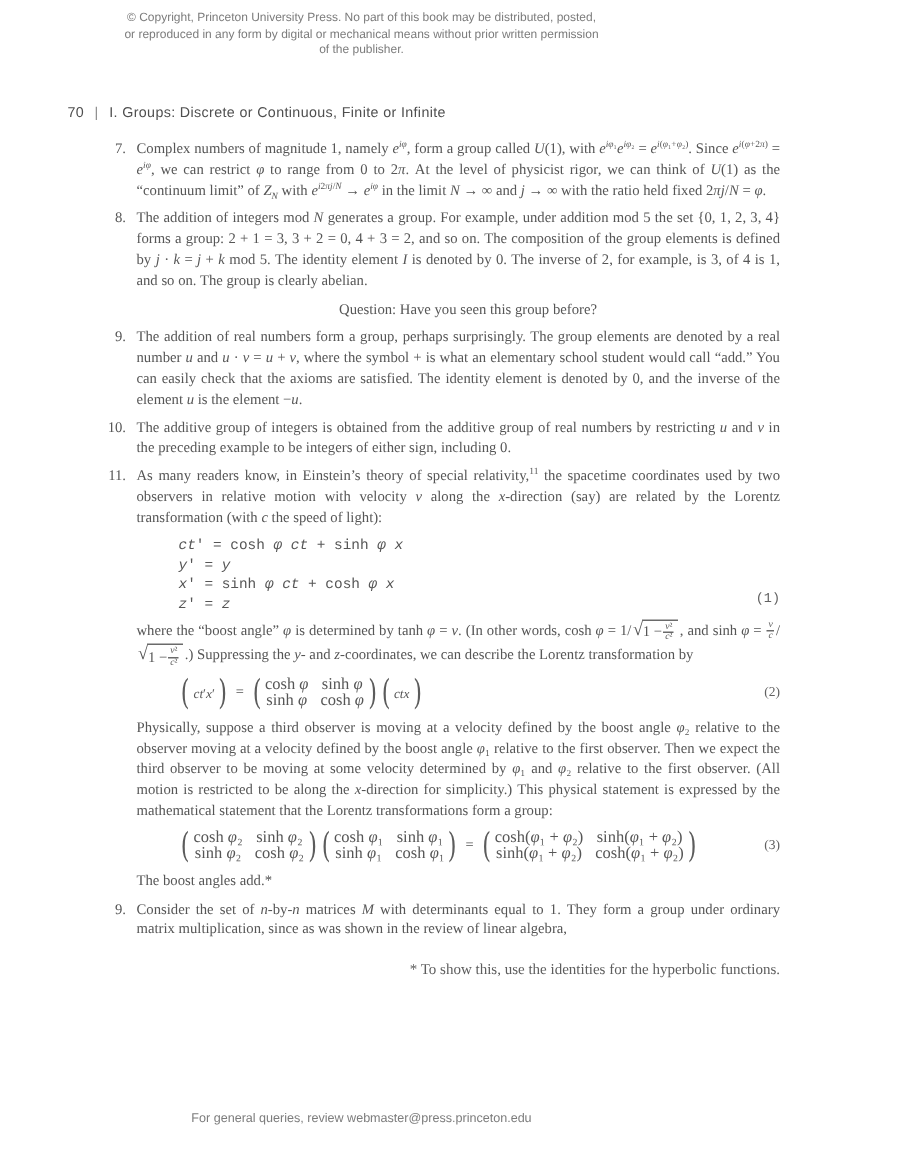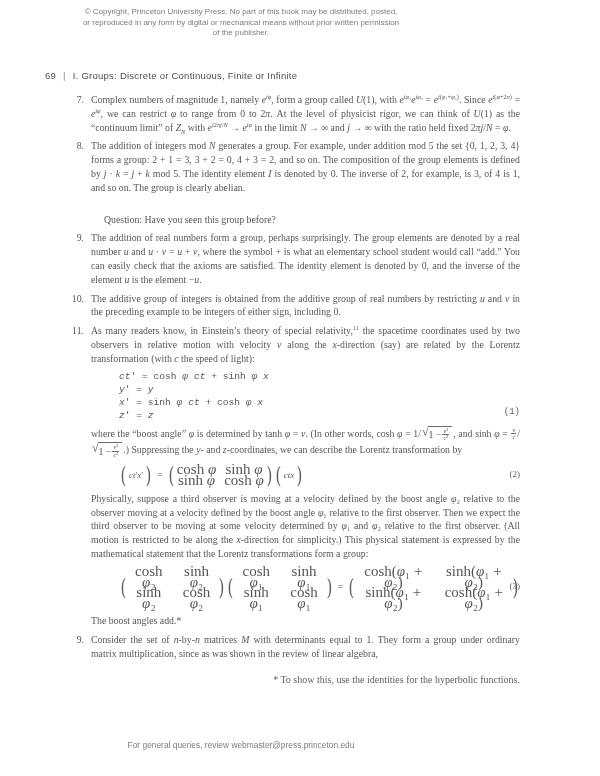--- a/index.html
+++ b/index.html
@@ -25,41 +25,41 @@
 
   
   .content{position:absolute;top:93px;left:60px;width:460px;}
   .item{display:flex;margin-bottom:5px;}
   .num{
     width:24px;flex-shrink:0;text-align:right;padding-right:7px;
     font-size:9.8px;line-height:13.8px;
   }
   .itembody{flex:1;font-size:9.8px;line-height:13.8px;text-align:justify;}
   .itembody p{margin:0;}
-  .question{margin-top:18px;text-indent:13px;text-align:left;}
+  .question{margin-top:5px;text-indent:13px;text-align:center;}
   .closing{margin-top:2px;text-align:left;}
 
   sup{font-size:6.3px;line-height:0;vertical-align:super;}
   sub{font-size:6.3px;line-height:0;vertical-align:sub;}
 
   
   .eq-block{position:relative;margin:4px 0 4px 28px;text-align:left;font-family:Liberation Mono, monospace;}
   .eq-line{font-size:9.6px;line-height:13px;}
   .eqnum{position:absolute;right:0;bottom:2px;font-size:9px;color:#616161;}
   .eq-row{position:relative;display:flex;align-items:center;margin:5px 0 5px 28px;text-align:left;}
   .eq-row .eqnum{top:50%;bottom:auto;transform:translateY(-50%);}
   .eqsign{margin:0 4px;font-size:9.6px;}
   .mat{display:inline-flex;align-items:center;}
   .paren{
     font-family:"DejaVu Serif",serif;font-size:23px;font-weight:300;
     line-height:23px;transform:scaleX(.65);color:#5c5c5c;
   }
   .m22{
     display:grid;grid-template-columns:auto auto;column-gap:8px;
-    font-size:15px;line-height:10.8px;text-align:center;padding:0 1px;
+    font-size:11px;line-height:10.8px;text-align:center;padding:0 1px;
   }
   .vcol{
     display:flex;flex-direction:row;justify-content:center;
     font-size:8.9px;line-height:10.8px;text-align:center;padding:0 1px;
   }
 
   
   .frac{
     display:inline-flex;flex-direction:column;vertical-align:middle;
     font-size:6.4px;line-height:6.8px;text-align:center;margin:0 1px;
@@ -77,21 +77,21 @@
   }
 </style>
 </head>
 <body>
 
 <div class="page">
 
   <div class="copyright">© Copyright, Princeton University Press. No part of this book may be distributed, posted, or reproduced in any form by digital or mechanical means without prior written permission of the publisher.</div>
 
   <div class="running-head">
-    <span>69</span><span class="bar">|</span><span>I. Groups: Discrete or Continuous, Finite or Infinite</span>
+    <span>70</span><span class="bar">|</span><span>I. Groups: Discrete or Continuous, Finite or Infinite</span>
   </div>
 
   <div class="content">
 
     <div class="item">
       <span class="num">7.</span>
       <div class="itembody">
         <p>Complex numbers of magnitude 1, namely <i>e</i><sup><i>iφ</i></sup>, form a group called <i>U</i>(1), with <i>e</i><sup><i>iφ</i>₁</sup><i>e</i><sup><i>iφ</i>₂</sup> = <i>e</i><sup><i>i</i>(<i>φ</i>₁+<i>φ</i>₂)</sup>. Since <i>e</i><sup><i>i</i>(<i>φ</i>+2<i>π</i>)</sup> = <i>e</i><sup><i>iφ</i></sup>, we can restrict <i>φ</i> to range from 0 to 2<i>π</i>. At the level of physicist rigor, we can think of <i>U</i>(1) as the “continuum limit” of <i>Z</i><sub><i>N</i></sub> with <i>e</i><sup><i>i</i>2<i>πj</i>/<i>N</i></sup> → <i>e</i><sup><i>iφ</i></sup> in the limit <i>N</i> → ∞ and <i>j</i> → ∞ with the ratio held fixed 2<i>πj</i>/<i>N</i> = <i>φ</i>.</p>
       </div>
     </div>

